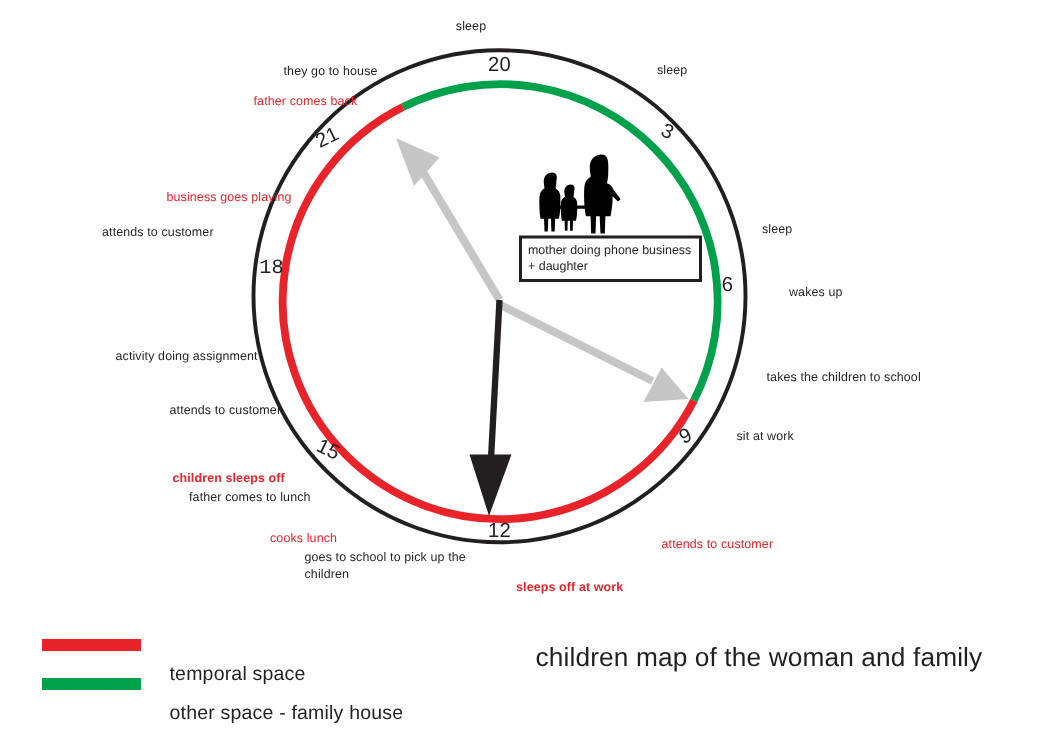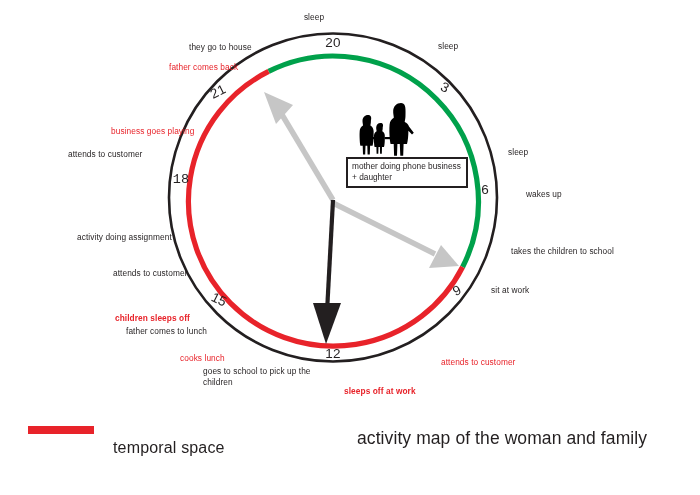--- a/index.html
+++ b/index.html
@@ -88,21 +88,21 @@
     align-items: center;
     height: 26px;
   }
   .legend-swatch {
     width: 66px;
     height: 7.5px;
     flex: 0 0 auto;
   }
   .legend-label {
     margin-left: 19px;
-    font-size: 16px;
+    font-size: 13px;
     color: #231f20;
     letter-spacing: 0.01em;
     margin-top: 36px;
   }
   #title {
     position: absolute;
     left: 357px;
     top: 428px;
     font-size: 17.5px;
     color: #231f20;
@@ -196,17 +196,21 @@
   <div class="lbl" style="left:499px; top:246px;padding-left:12px;">takes the children to school</div>
   <div class="lbl" style="left:526px; top:189px;">wakes up</div>
   <div class="lbl" style="left:508px; top:147px;">sleep</div>
   <div class="lbl" style="left:438px; top:41px;">sleep</div>
 
   <div id="legend">
     <div class="legend-row">
       <div class="legend-swatch" style="background:#e8232a;"></div>
       <div class="legend-label">temporal space</div>
     </div>
+    <div class="legend-row">
+      <div class="legend-swatch" style="background:#00a14b;"></div>
+      <div class="legend-label">other space - family house</div>
+    </div>
   </div>
 
-  <div id="title">activity map of the woman and family</div>
+  <div id="title">children map of the woman and family</div>
 
 </div>
 
 </body></html>

